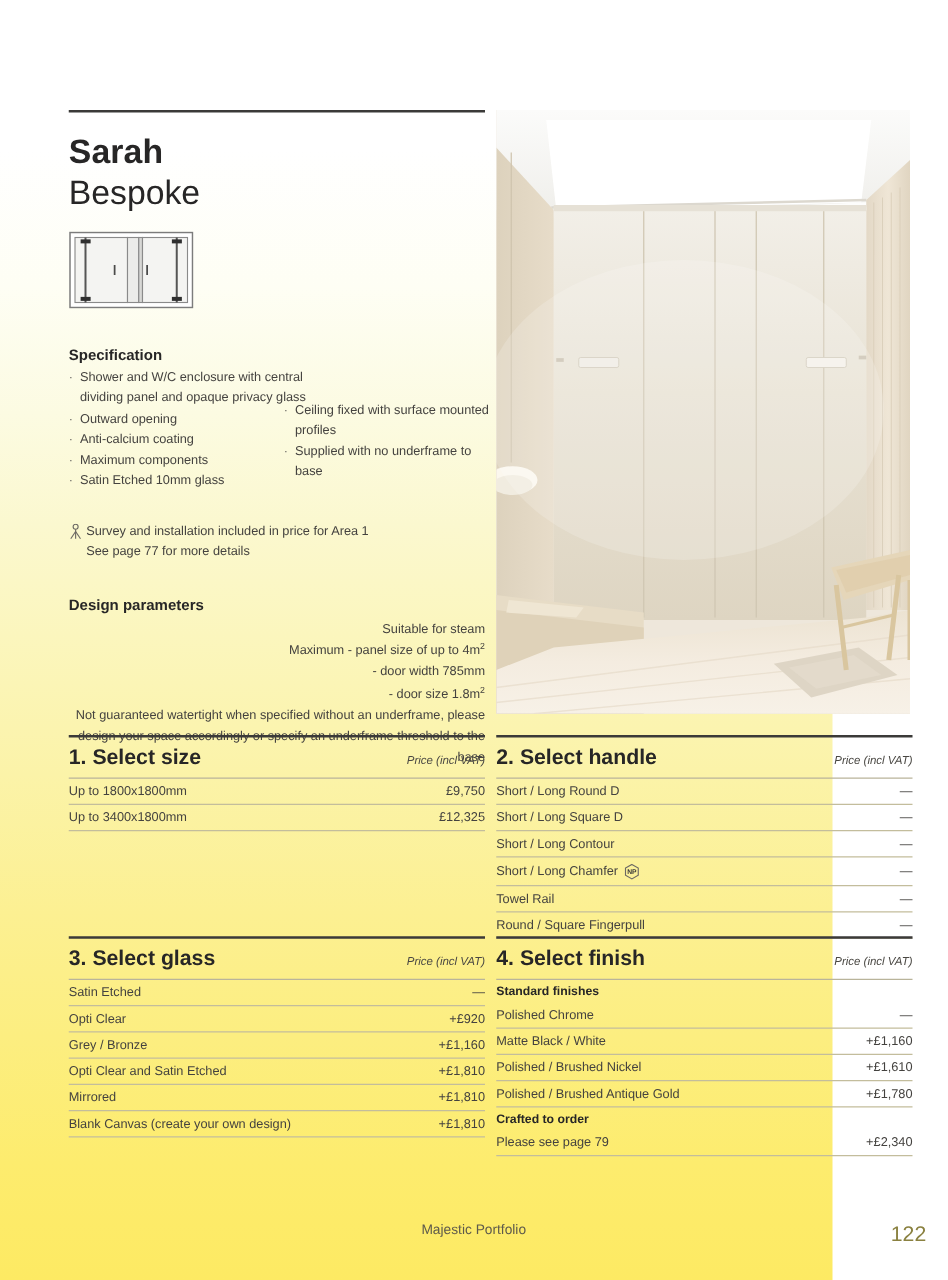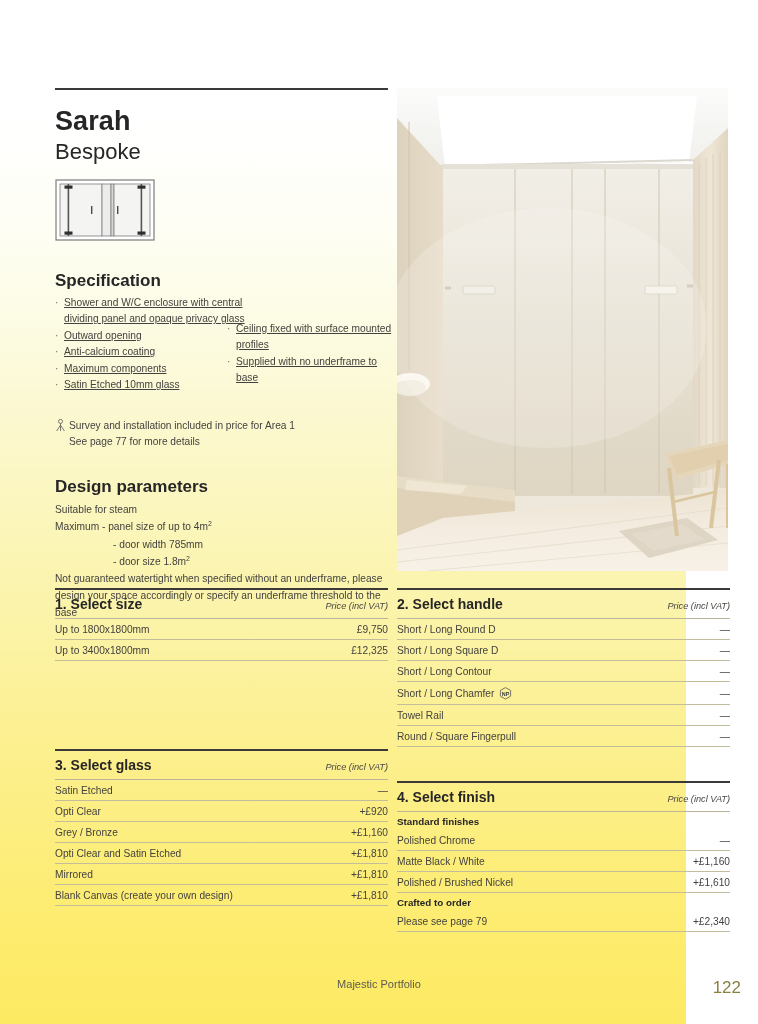--- a/index.html
+++ b/index.html
@@ -23,21 +23,20 @@
       #ffffff 120px,
       #fefef4 230px,
       #fcfbe2 330px,
       #fbf8cf 420px,
       #fbf6bd 510px,
       #fbf3a8 620px,
       #fcf092 730px,
       #fcee80 830px,
       #fdec6e 930px,
       #fdea63 1024px);
-    padding-left: 20px;
   }
 
   
   .left-col {
     position: absolute;
     left: 55px;
     top: 88px;
     width: 333px;
   }
   .top-rule {
@@ -47,37 +46,37 @@
   }
   .title-main {
     font-size: 27px;
     font-weight: bold;
     letter-spacing: 0.1px;
     color: #272626;
     line-height: 1.14;
     margin: 0;
   }
   .title-sub {
-    font-size: 22px;
+    font-size: 27px;
     font-weight: 300;
     color: #272626;
     line-height: 1.18;
     margin: 2px 0 0 0;
   }
 
   
   .diagram-wrap {
     margin-top: 14px;
     width: 100px;
     height: 62px;
   }
 
   
   .sec-head {
-    font-size: 17px;
+    font-size: 12px;
     font-weight: bold;
     color: #272626;
     margin: 0 0 4px 0;
   }
   .spec-block { margin-top: 30px; }
 
   .spec-cols {
     position: relative;
     margin-top: 2px;
   }
@@ -88,21 +87,21 @@
     line-height: 1.62;
     color: #44423f;
   }
   .bullet-dot {
     width: 9px;
     flex: 0 0 9px;
     color: #6b6863;
     font-size: 10px;
     line-height: 1.62;
   }
-  .bullet-text { flex: 1; text-decoration: underline; }
+  .bullet-text { flex: 1; }
 
   .spec-left { width: 200px; }
   .spec-right {
     position: absolute;
     left: 172px;
     top: 26px;
     width: 165px;
   }
 
   
@@ -120,20 +119,21 @@
     padding-top: 1px;
   }
   .survey-lines { flex: 1; }
 
   
   .design-block { margin-top: 26px; }
   .param-line {
     font-size: 10.2px;
     line-height: 1.68;
     color: #44423f;
+    text-align: right;
   }
   .param-indent { padding-left: 58px; }
   sup { font-size: 7px; vertical-align: super; }
 
   
   .photo {
     position: absolute;
     left: 397px;
     top: 88px;
     width: 331px;
@@ -144,32 +144,32 @@
   .photo svg { display: block; }
 
   
   .tbl {
     position: absolute;
     width: 333px;
   }
   .tbl.t1 { left: 55px;  top: 588px; }
   .tbl.t2 { left: 397px; top: 588px; }
   .tbl.t3 { left: 55px;  top: 749px; }
-  .tbl.t4 { left: 397px; top: 749px; margin-top: 32px; }
+  .tbl.t4 { left: 397px; top: 749px; }
 
   .tbl-rule-top { border-top: 2.2px solid #3b3a38; }
   .tbl-head {
     display: flex;
     justify-content: space-between;
     align-items: baseline;
     padding: 6px 0 6px 0;
     border-bottom: 1px solid #b9b49a;
   }
   .tbl-title {
-    font-size: 14px;
+    font-size: 17px;
     font-weight: bold;
     color: #272626;
   }
   .tbl-price-label {
     font-size: 9.2px;
     color: #4a4843;
     font-style: italic;
   }
   .grp-label {
     font-size: 9.8px;
@@ -526,20 +526,24 @@
       <span class="row-price dash">—</span>
     </div>
     <div class="row">
       <span class="row-label">Matte Black / White</span>
       <span class="row-price">+£1,160</span>
     </div>
     <div class="row">
       <span class="row-label">Polished / Brushed Nickel</span>
       <span class="row-price">+£1,610</span>
     </div>
+    <div class="row">
+      <span class="row-label">Polished / Brushed Antique Gold</span>
+      <span class="row-price">+£1,780</span>
+    </div>
 
     <div class="grp-label">Crafted to order</div>
     <div class="row">
       <span class="row-label">Please see page 79</span>
       <span class="row-price">+£2,340</span>
     </div>
   </div>
 
   <div class="footer">
     <span class="footer-center">Majestic Portfolio</span>

